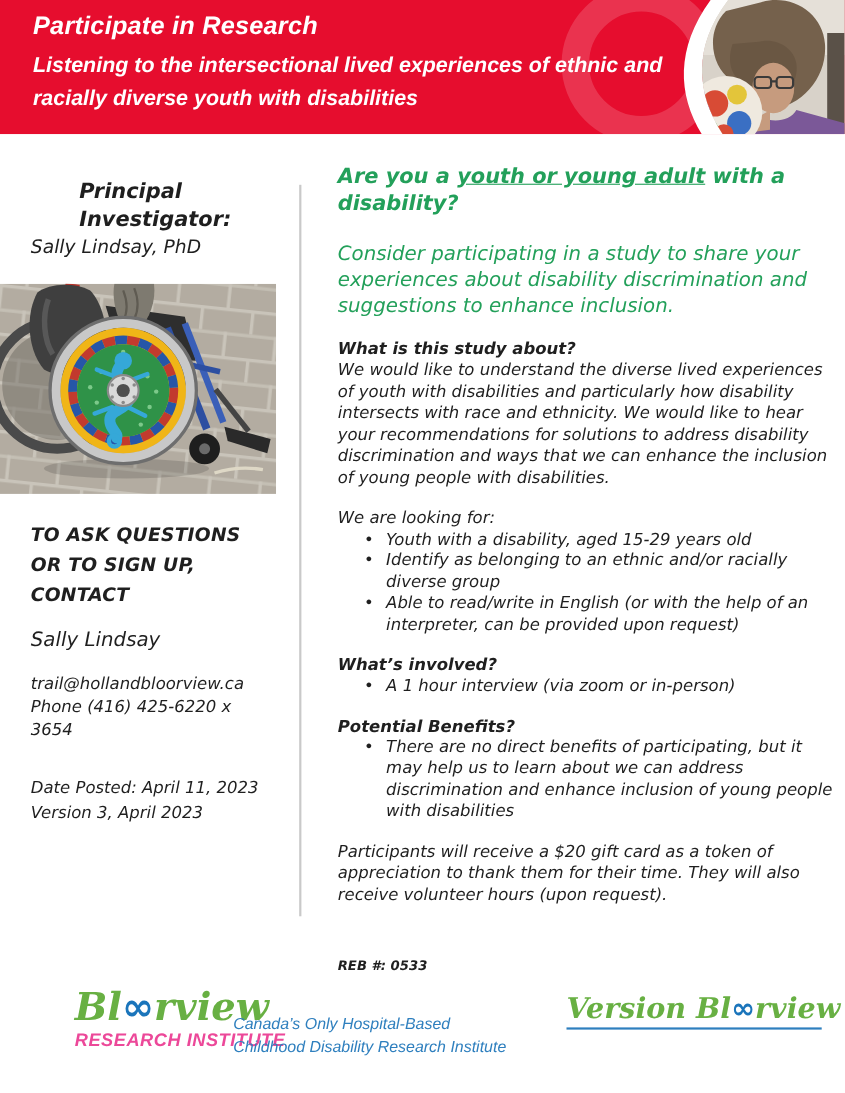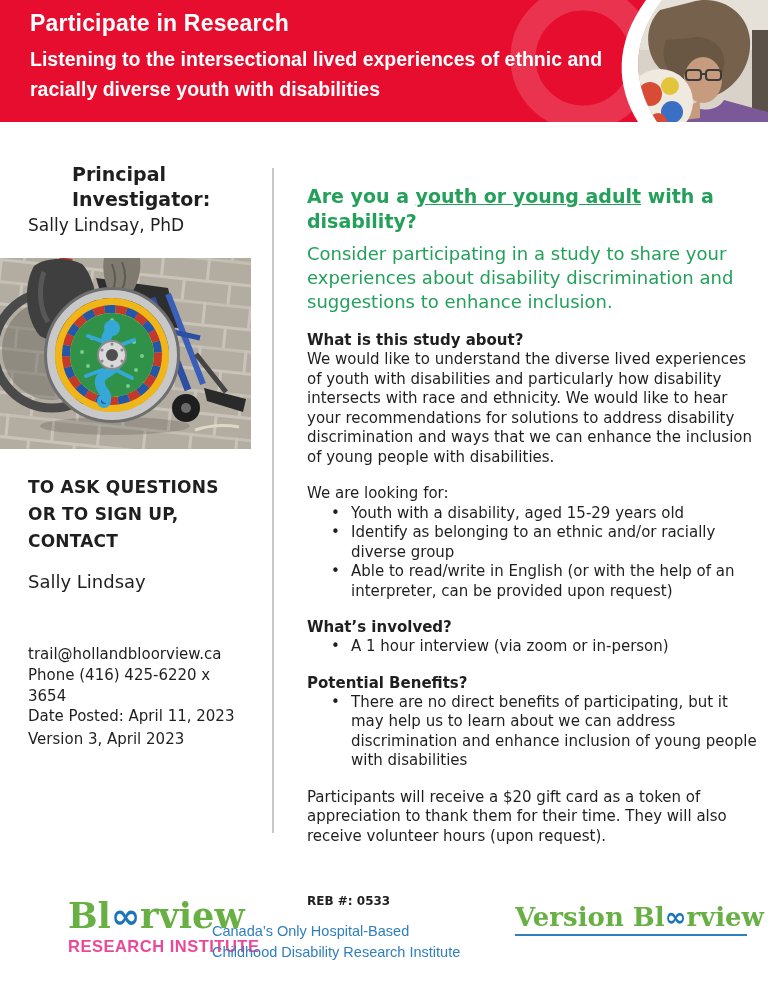--- a/index.html
+++ b/index.html
@@ -1,44 +1,44 @@
 <!DOCTYPE html>
 <html><head>
 <meta charset="utf-8">
 <style>
   html,body{margin:0;padding:0;}
   body{width:768px;height:994px;background:#ffffff;font-family:"DejaVu Sans",sans-serif;color:#1f1f1f;}
-  .page{position:relative;width:768px;height:994px;overflow:hidden;background:#fff;}
+  .page{position:relative;width:768px;height:994px;overflow:hidden;background:#fff;font-style:italic;}
 
   
   .banner{position:absolute;left:0;top:0;width:768px;height:122px;}
   .banner svg{position:absolute;left:0;top:0;}
   .banner-text{position:absolute;left:30px;top:10px;width:610px;color:#ffffff;font-family:"Liberation Sans",sans-serif;}
   .banner-title{font-size:23px;font-weight:bold;letter-spacing:.2px;}
   .banner-subtitle{margin-top:7px;font-size:19.5px;font-weight:bold;line-height:30px;width:600px;}
 
   
   .pi-block{position:absolute;left:28px;top:162px;width:235px;}
   .pi-label{font-weight:bold;font-size:19px;line-height:25px;width:150px;margin-left:44px;}
   .pi-name{font-size:17px;line-height:24px;margin-top:1px;}
 
   .wheel-photo{position:absolute;left:0;top:258px;width:251px;height:191px;}
 
   .contact-heading{position:absolute;left:28px;top:474px;width:218px;font-weight:bold;font-size:17px;line-height:27px;letter-spacing:.2px;}
   .contact-name{position:absolute;left:28px;top:571px;font-size:18px;}
-  .contact-details{position:absolute;left:28px;top:644px;width:205px;font-size:15px;line-height:21px;}
+  .contact-details{position:absolute;left:28px;top:611px;width:205px;font-size:15px;line-height:21px;}
   .date-block{position:absolute;left:28px;top:705px;width:245px;font-size:15px;line-height:23px;}
 
   .divider{position:absolute;left:272px;top:168px;width:2px;height:665px;background:#c9c9c9;}
 
   
   .right{position:absolute;left:307px;top:148px;width:455px;}
-  .headline{color:#23a05a;font-weight:bold;font-size:19px;line-height:25px;margin-top:36px;}
+  .headline{color:#23a05a;font-weight:bold;font-size:19px;line-height:25px;}
   .headline .ul{text-decoration:underline;}
-  .intro{color:#23a05a;font-size:18px;line-height:24px;margin-top:8px;}
+  .intro{color:#23a05a;font-size:18px;line-height:24px;margin-top:21px;}
   .sec{margin-top:17px;}
   .sec-h{font-weight:bold;font-size:15px;line-height:19px;}
   .sec-b{font-size:15px;line-height:19.5px;}
   ul.blist{margin:0;padding:0 0 0 24px;list-style:none;}
   ul.blist li{font-size:15px;line-height:19.5px;position:relative;padding-left:20px;}
   ul.blist li::before{content:"\2022";position:absolute;left:0;top:0;}
   .comp{font-size:15px;line-height:19.5px;margin-top:17px;}
   .reb{font-weight:bold;font-size:12px;margin-top:48px;}
 
   

